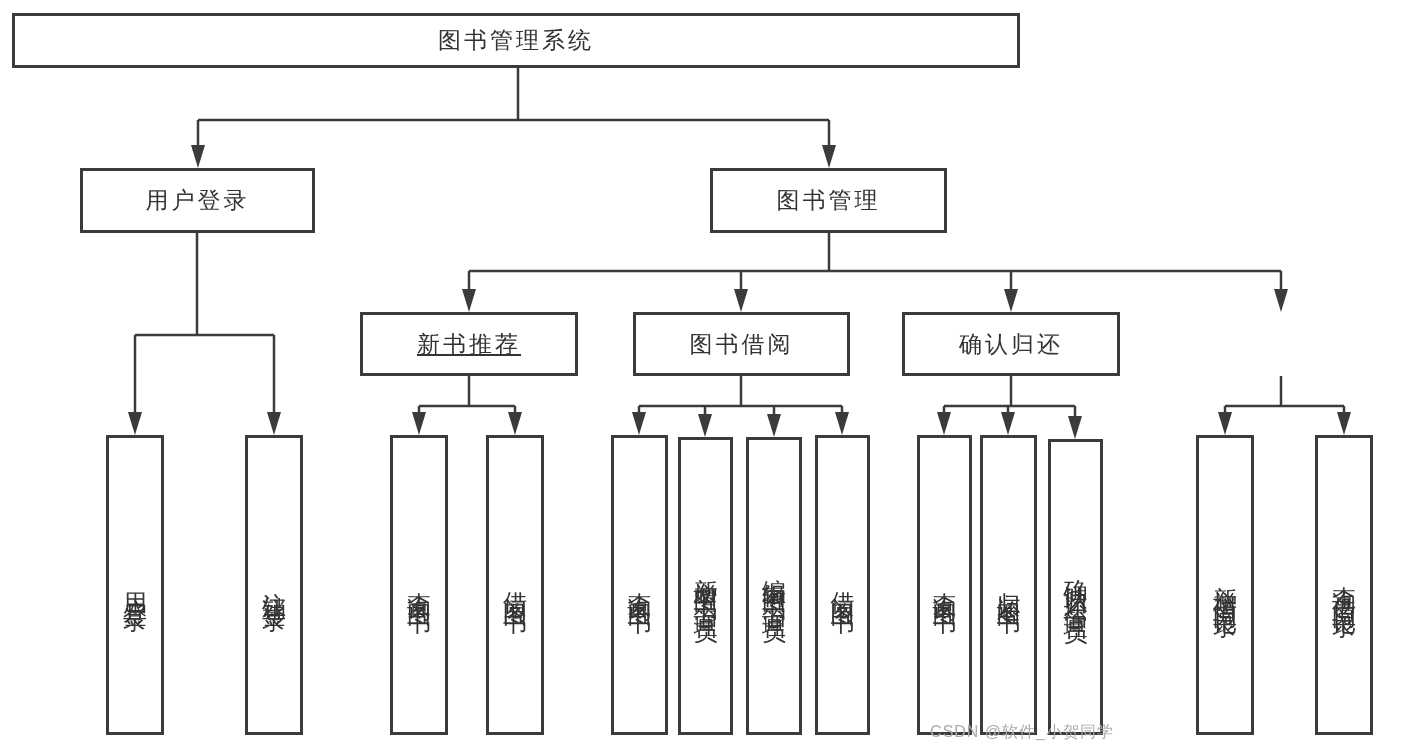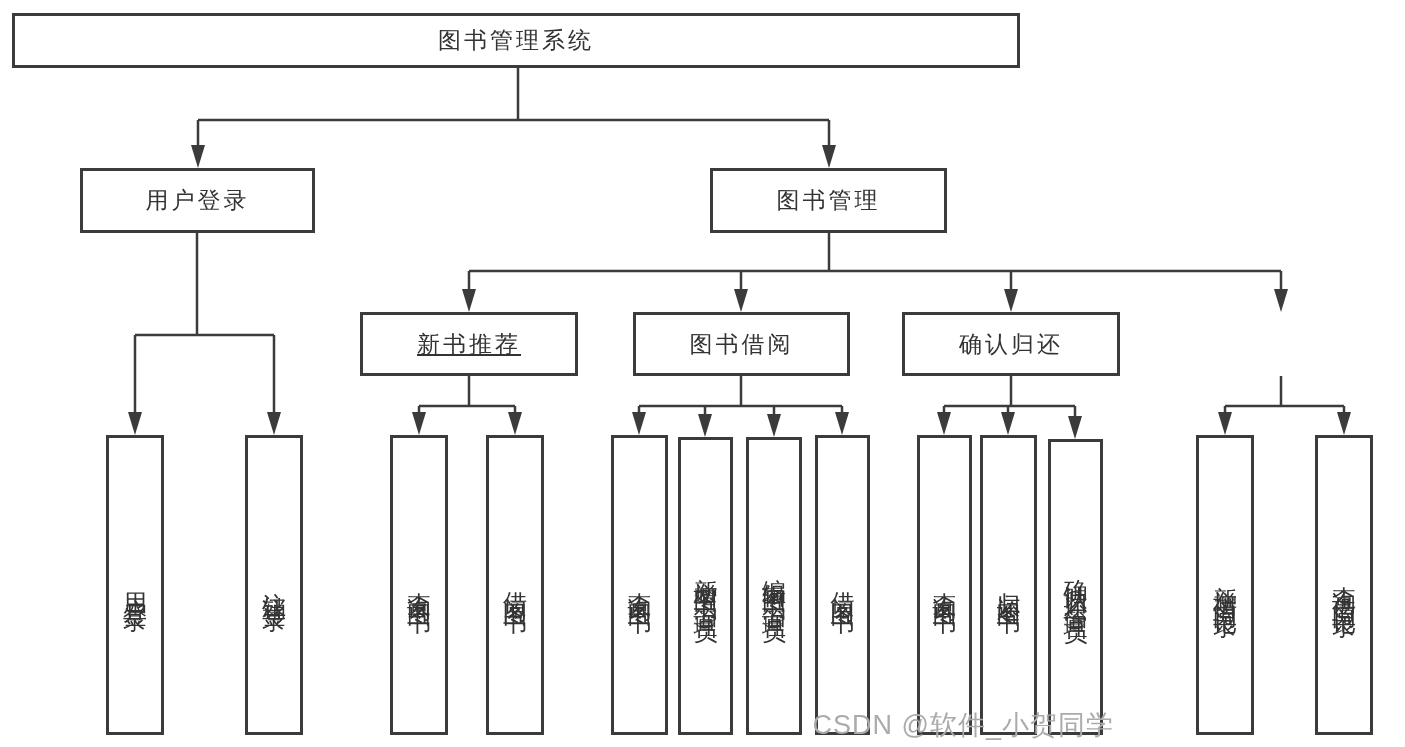--- a/index.html
+++ b/index.html
@@ -30,21 +30,21 @@
     white-space: nowrap;
   }
   .node.v {
     writing-mode: vertical-rl;
     text-orientation: mixed;
     font-size: 24px;
     letter-spacing: 6px;
   }
   .watermark {
     position: absolute; right: 6px; bottom: 4px; z-index: 5;
-    font-size: 27px; letter-spacing: 1px;
+    font-size: 16px; letter-spacing: 1px;
     color: var(--watermark, #ababab);
   }
 </style>
 </head>
 <body>
 
 <div class="canvas">
 
   <svg id="connectors" class="connector-svg" width="1405" height="747">
       <line x1="518" y1="68" x2="518" y2="120" stroke="#3b3b3b" stroke-width="2.5"></line>

